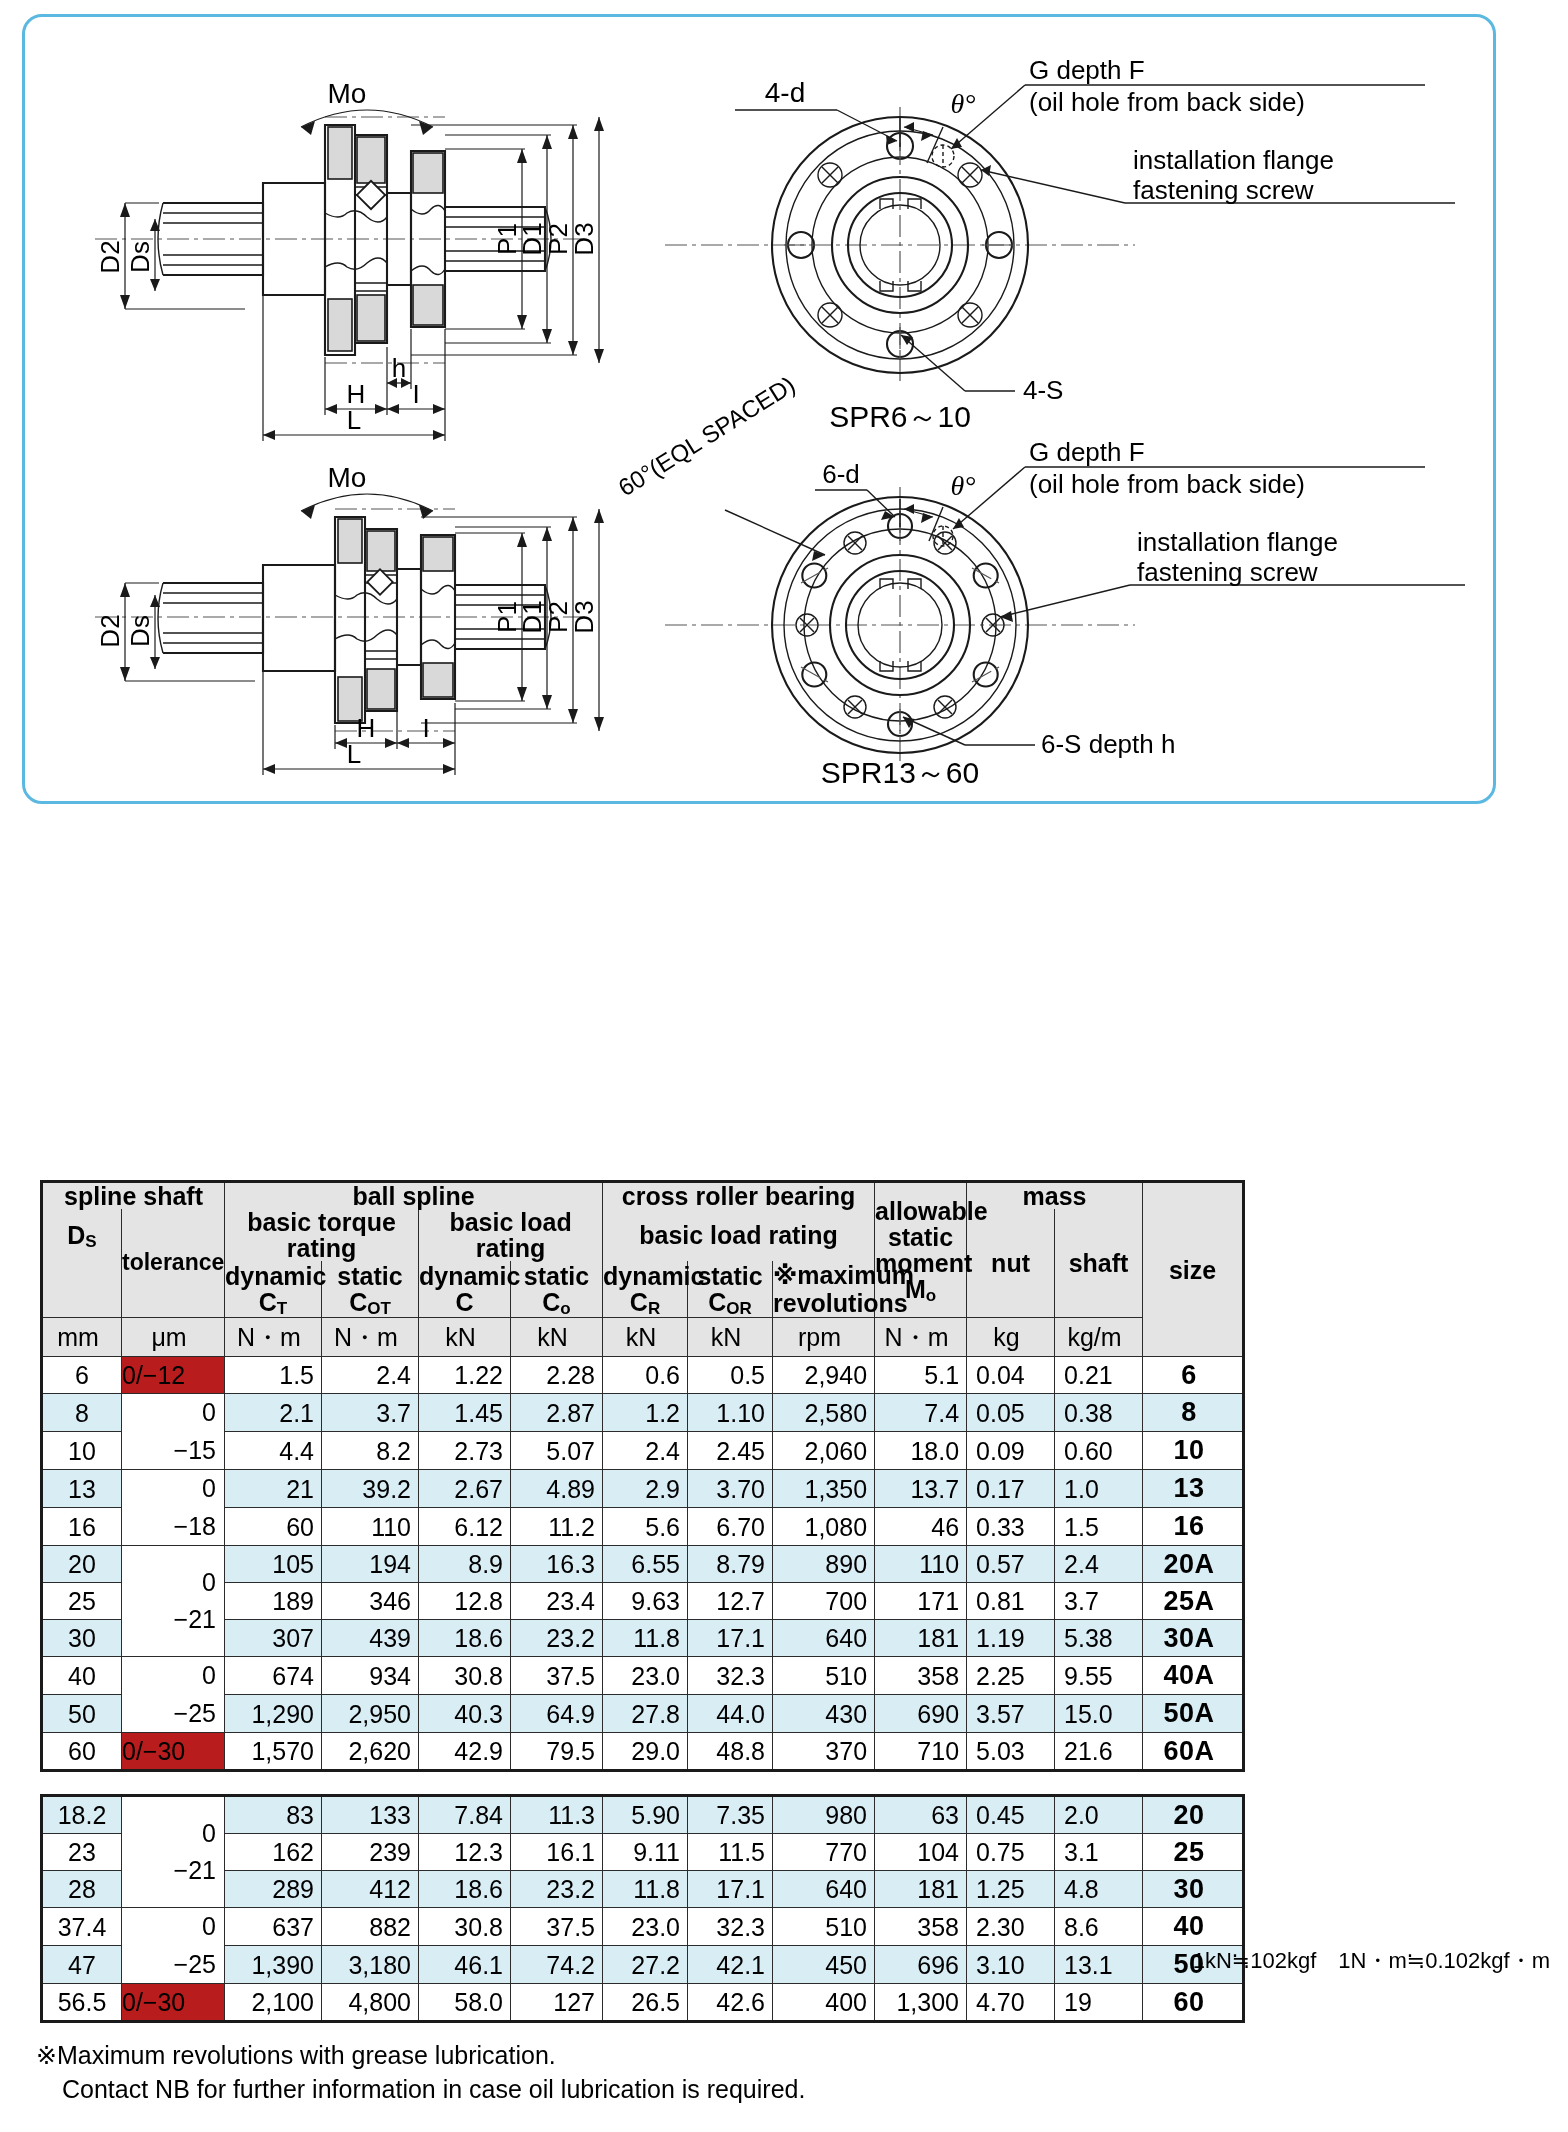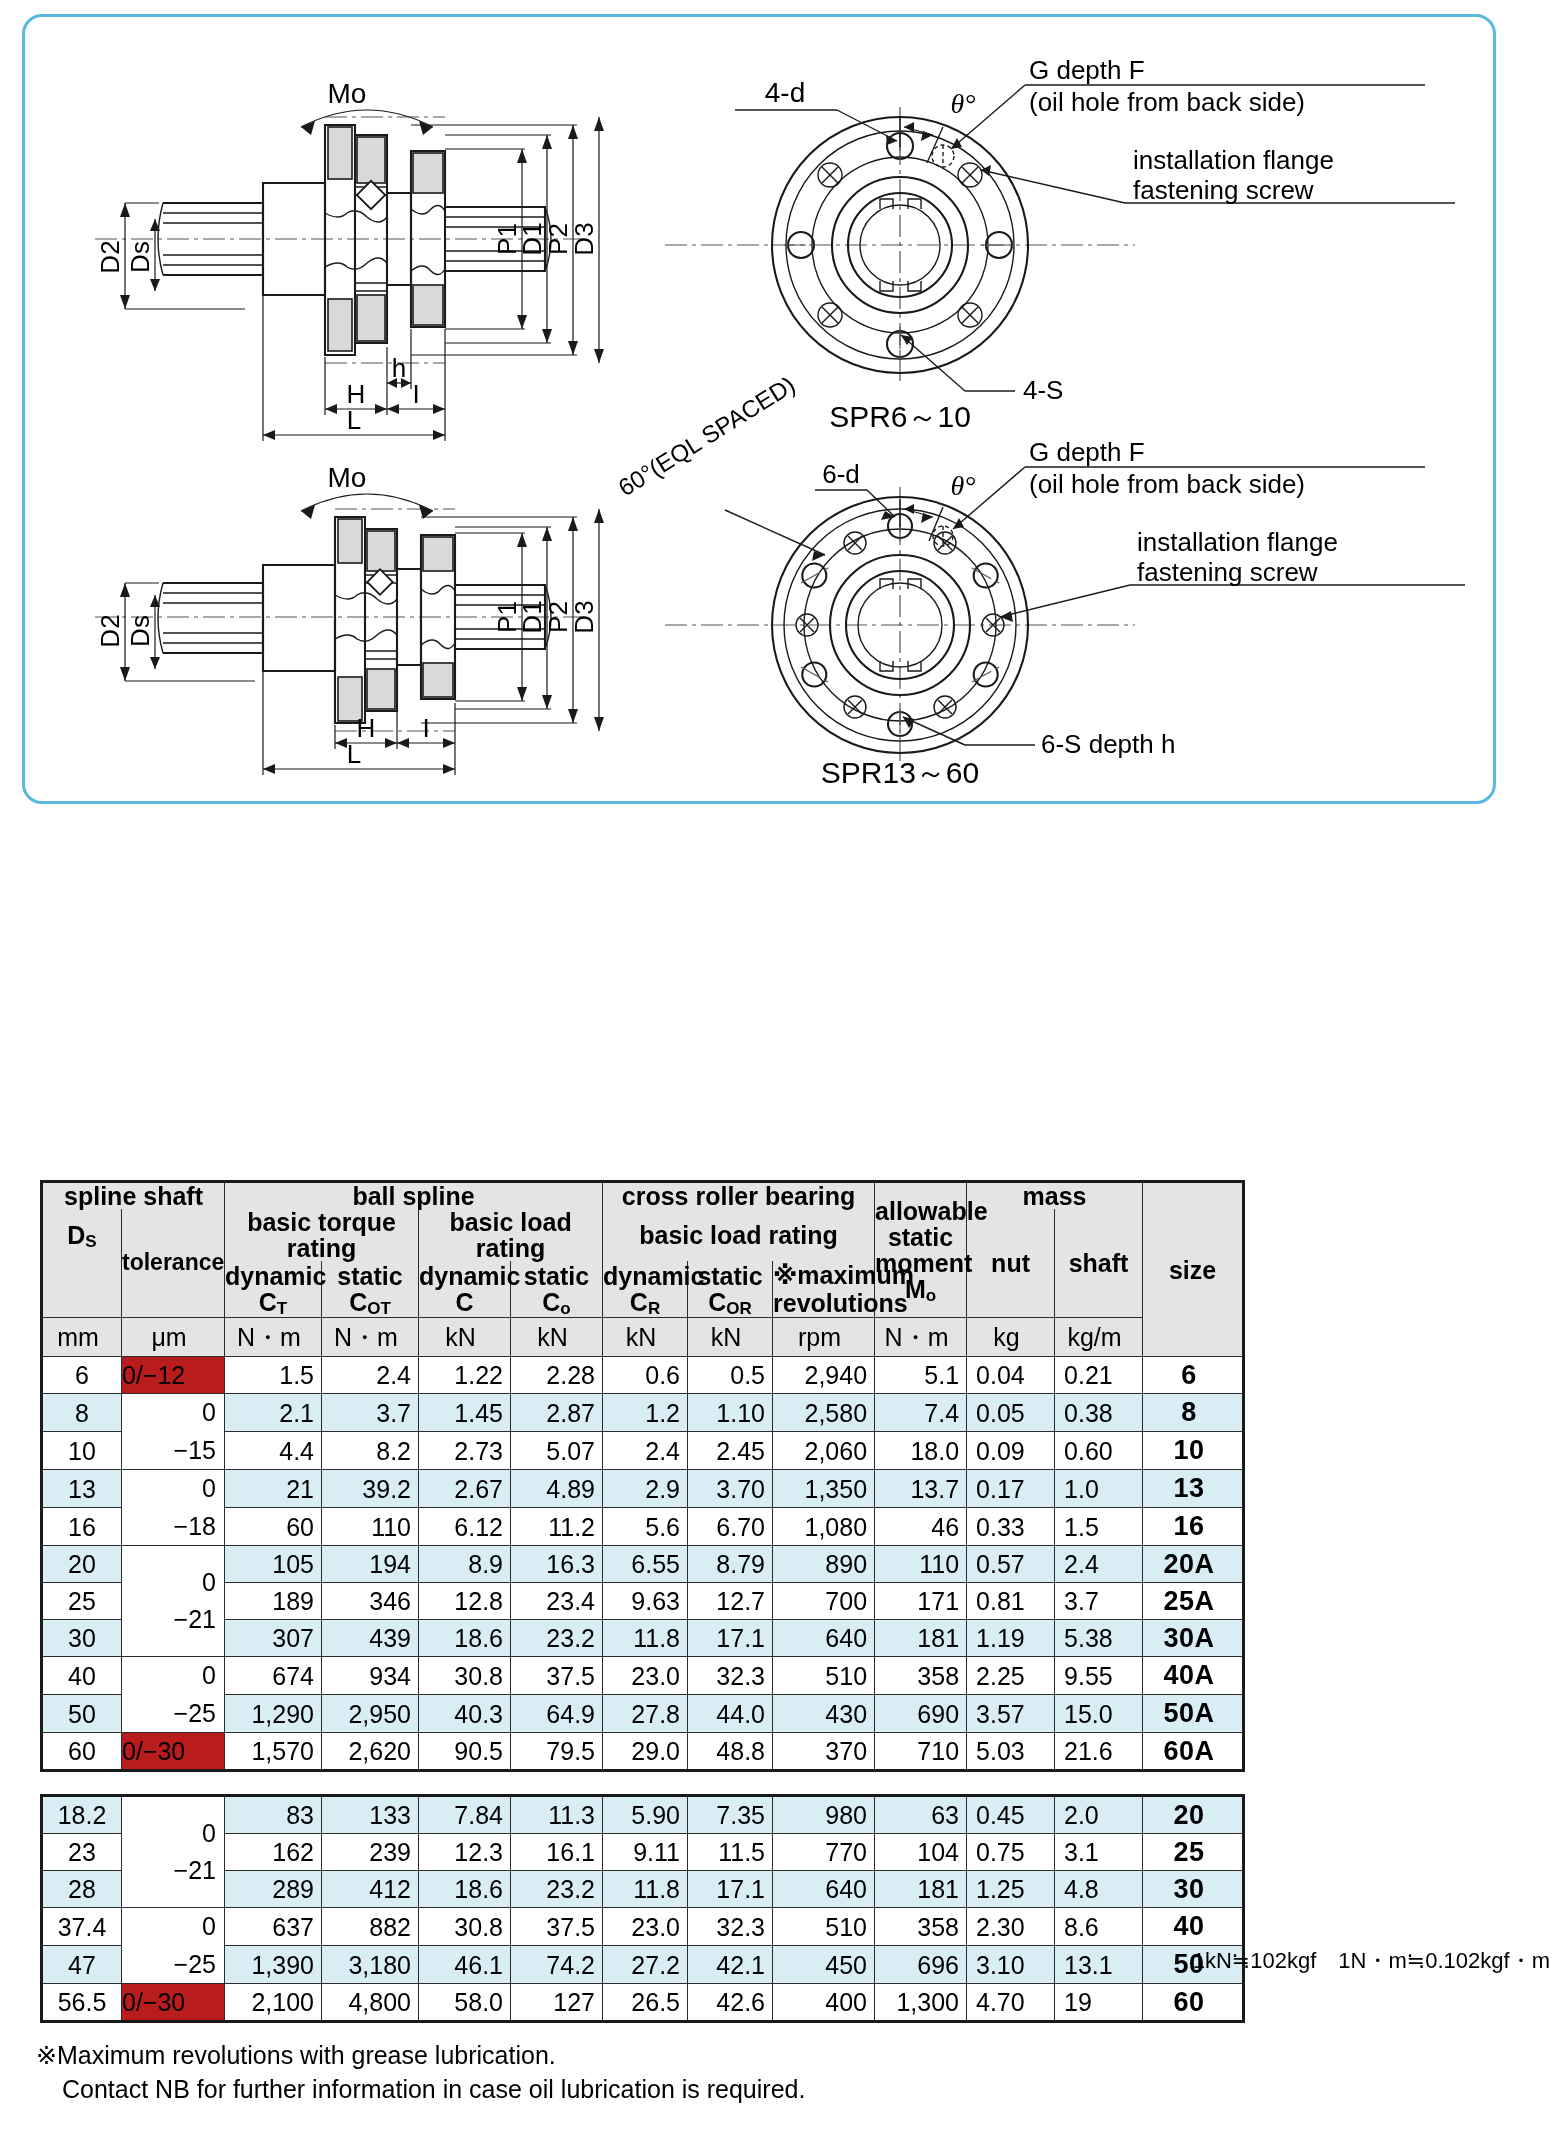--- a/index.html
+++ b/index.html
@@ -771,21 +771,21 @@
             <td>690</td>
             <td class="l">3.57</td>
             <td class="l">15.0</td>
             <td class="size">50A</td>
           </tr>
           <tr>
             <td class="c">60</td>
             <td class="tol" rowspan="1">0/−30</td>
             <td>1,570</td>
             <td>2,620</td>
-            <td>90.5</td>
+            <td>42.9</td>
             <td>79.5</td>
             <td>29.0</td>
             <td>48.8</td>
             <td>370</td>
             <td>710</td>
             <td class="l">5.03</td>
             <td class="l">21.6</td>
             <td class="size">60A</td>
           </tr>
         </tbody>

